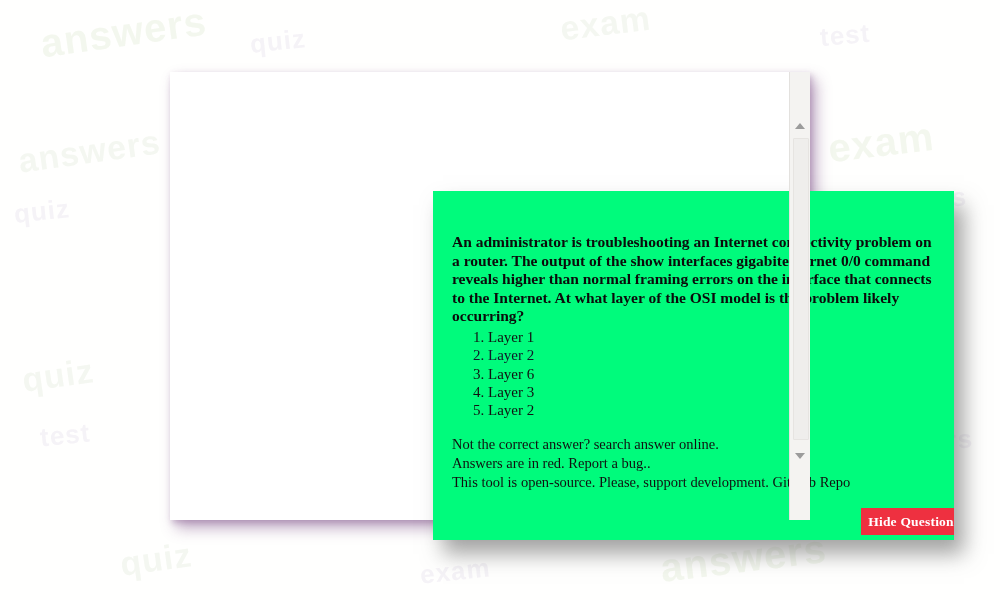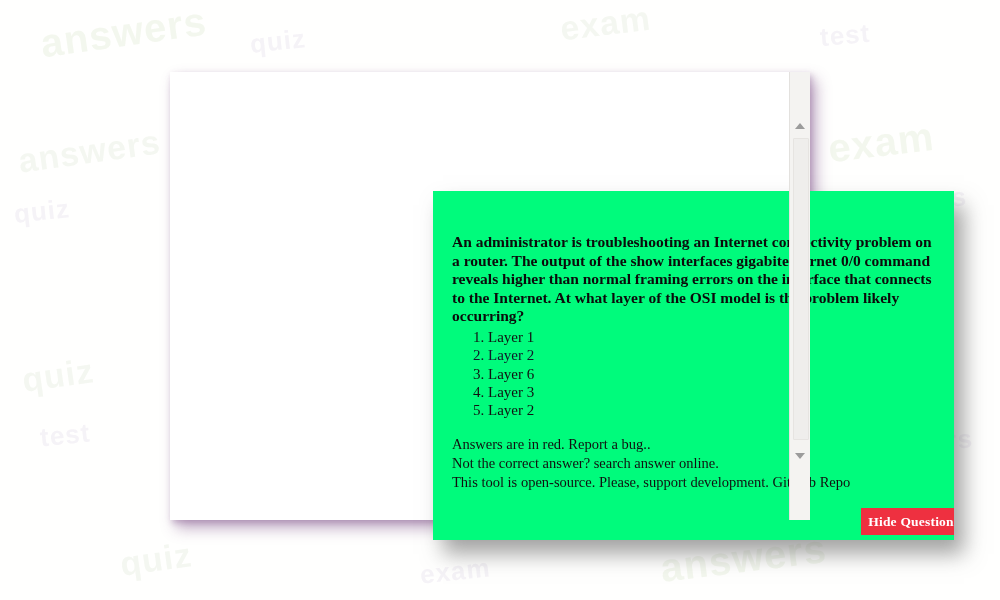--- a/index.html
+++ b/index.html
@@ -189,22 +189,22 @@
 
     <ul id="answer-list">
         <li><span>1. </span><span>Layer 1</span></li>
         <li class="correct"><span>2. </span><span>Layer 2</span></li>
         <li><span>3. </span><span>Layer 6</span></li>
         <li><span>4. </span><span>Layer 3</span></li>
         <li><span>5. </span><span>Layer 2</span></li>
       </ul>
 
     <div id="footer-notes">
+        <div class="note">Not the correct answer?  search answer online.</div>
         <div class="note">Answers are in red. Report a bug..</div>
-        <div class="note">Not the correct answer?  search answer online.</div>
         <div class="note">This tool is open-source. Please, support development. GitHub Repo</div>
       </div>
 
     <button id="hide-question-button">Hide Question</button>
   </div>
 
   <div id="page-scrollbar">
     <div class="sb-arrow top">
       <div class="tri tri-up"></div>
     </div>

